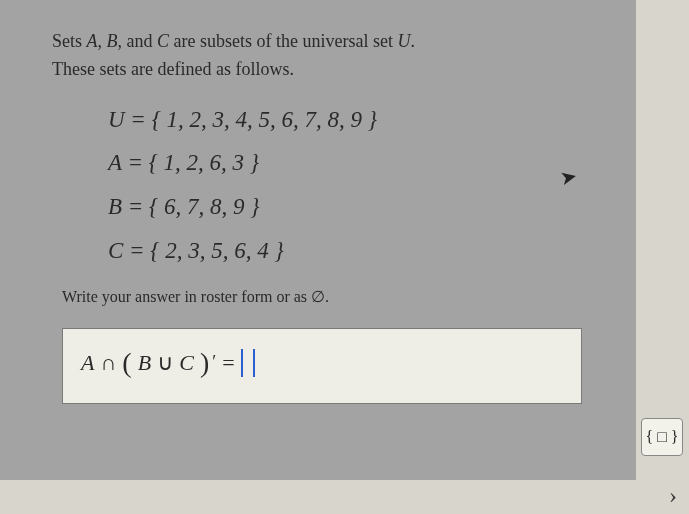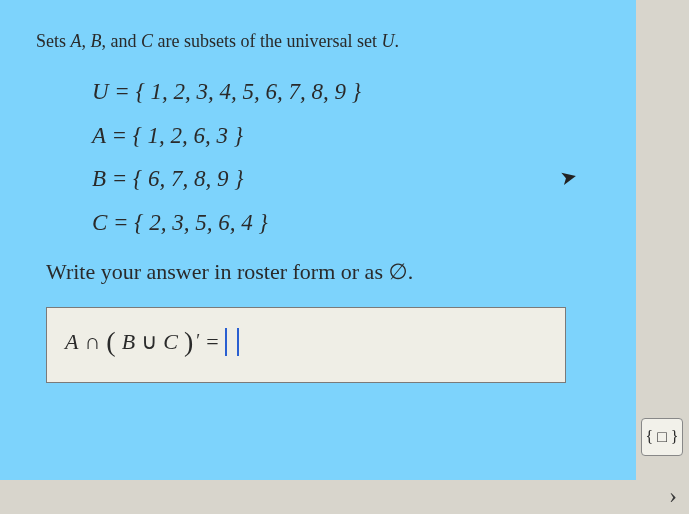--- a/index.html
+++ b/index.html
@@ -6,31 +6,31 @@
   body {
     width: 689px;
     height: 514px;
     background: #d8d5cc;
     font-family: Georgia, 'Times New Roman', serif;
     color: #2a2a2a;
     position: relative;
     overflow: hidden;
   }
   .sheet {
-    background: #7dd3fc;
-    padding: 28px 36px 20px 36px;
+    background: #a3a3a3;
+    padding: 28px 36px 20px 52px;
     width: 636px;
     min-height: 480px;
     position: relative;
   }
   .intro { font-size: 18px; line-height: 1.55; margin-bottom: 14px; }
   .ital { font-style: italic; font-family: 'Times New Roman', serif; }
   .sets-block { padding-left: 56px; font-size: 23px; line-height: 1.9; margin-bottom: 14px; }
   .find-line { font-size: 18px; margin-bottom: 6px; padding-left: 10px; }
-  .write-line { font-size: 22px; margin-bottom: 22px; padding-left: 10px; }
+  .write-line { font-size: 16px; margin-bottom: 22px; padding-left: 10px; }
   .empty { font-family: 'Times New Roman', serif; }
   .answer-box {
     border: 1px solid #7a7a7a;
     background: #efeee6;
     padding: 18px 18px 24px 18px;
     margin-left: 10px;
     width: 520px;
     font-size: 22px;
   }
   .answer-expr { display: flex; align-items: center; gap: 6px; }
@@ -75,20 +75,21 @@
 </style>
 </head>
 <body>
 
 <div class="sheet">
 
   <div class="intro">
     <span>
       <span>Sets </span><span class="ital">A</span><span>, </span><span class="ital">B</span><span>, and </span><span class="ital">C</span><span> are subsets of the universal set </span><span class="ital">U</span><span>.</span>
     </span><br>
+    <span>These sets are defined as follows.</span>
   </div>
 
   <div class="sets-block">
     <div class="ital">U = { 1, 2, 3, 4, 5, 6, 7, 8, 9 }</div>
     <div class="ital">A = { 1, 2, 6, 3 }</div>
     <div class="ital">B = { 6, 7, 8, 9 }</div>
     <div class="ital">C = { 2, 3, 5, 6, 4 }</div>
   </div>
 
 

